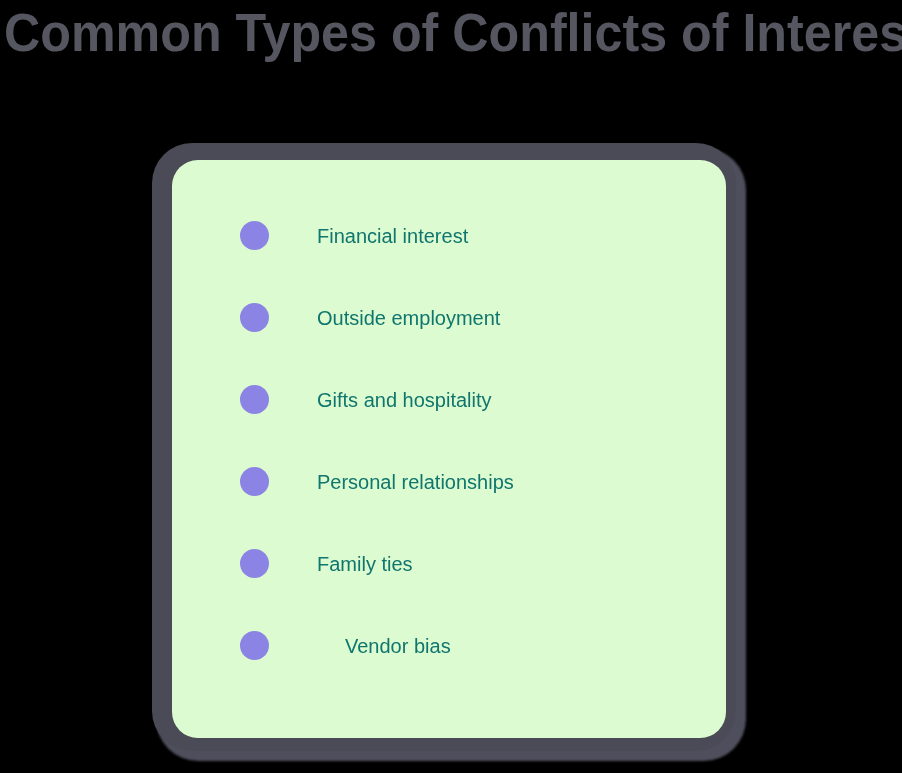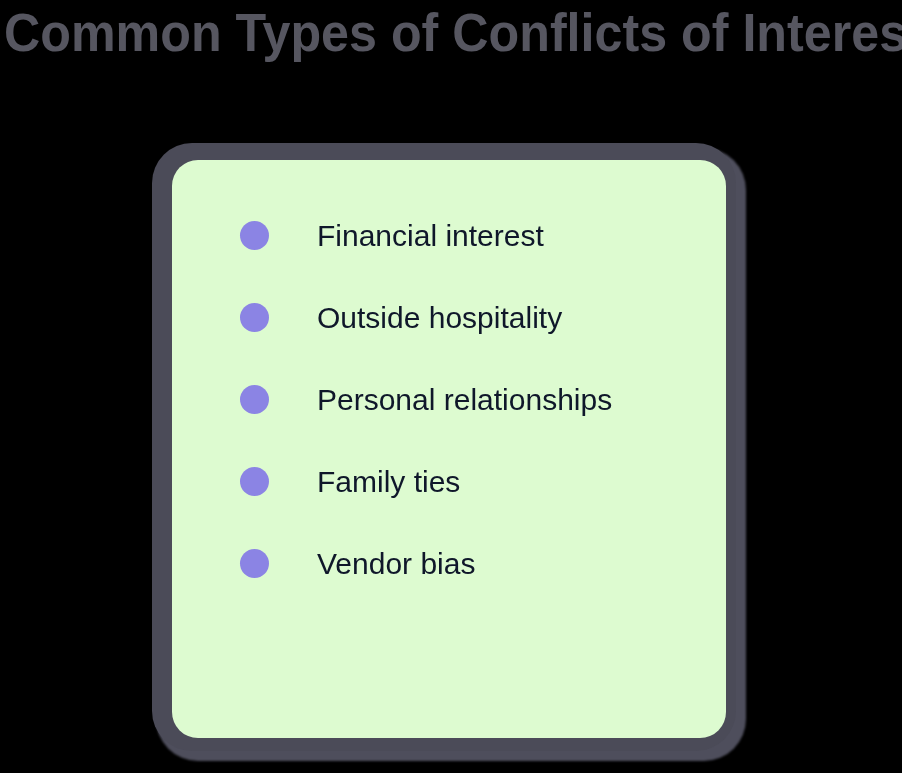--- a/index.html
+++ b/index.html
@@ -84,34 +84,35 @@
   }
   .bullet-row {
     display: flex;
     align-items: center;
     height: 41px;
     margin-bottom: 41px;
     padding-left: 68px;
   }
   .bullet-row:last-child {
     margin-bottom: 0;
+    gap: 28px;
   }
   .bullet-dot {
     flex: 0 0 auto;
     width: 29px;
     height: 29px;
     border-radius: 50%;
     background: #8b84e4;
   }
   .bullet-label {
     margin-left: 48px;
-    color: #0f172a;
+    color: #0f766e;
     font-family: "Liberation Sans", sans-serif;
     font-weight: 400;
-    font-size: 30px;
+    font-size: 20px;
     line-height: 38px;
     white-space: nowrap;
   }
 </style>
 </head>
 <body>
 
 <div id="slide-title">Common Types of Conflicts of Interest</div>
 
 <div id="card-wrapper">
@@ -121,23 +122,27 @@
 
       <ul id="bullet-list">
 
         <li class="bullet-row">
           <span class="bullet-dot"></span>
           <span class="bullet-label">Financial interest</span>
         </li>
 
         <li class="bullet-row">
           <span class="bullet-dot"></span>
-          <span class="bullet-label">Outside hospitality</span>
+          <span class="bullet-label">Outside employment</span>
         </li>
 
+        <li class="bullet-row">
+          <span class="bullet-dot"></span>
+          <span class="bullet-label">Gifts and hospitality</span>
+        </li>
 
         <li class="bullet-row">
           <span class="bullet-dot"></span>
           <span class="bullet-label">Personal relationships</span>
         </li>
 
         <li class="bullet-row">
           <span class="bullet-dot"></span>
           <span class="bullet-label">Family ties</span>
         </li>

